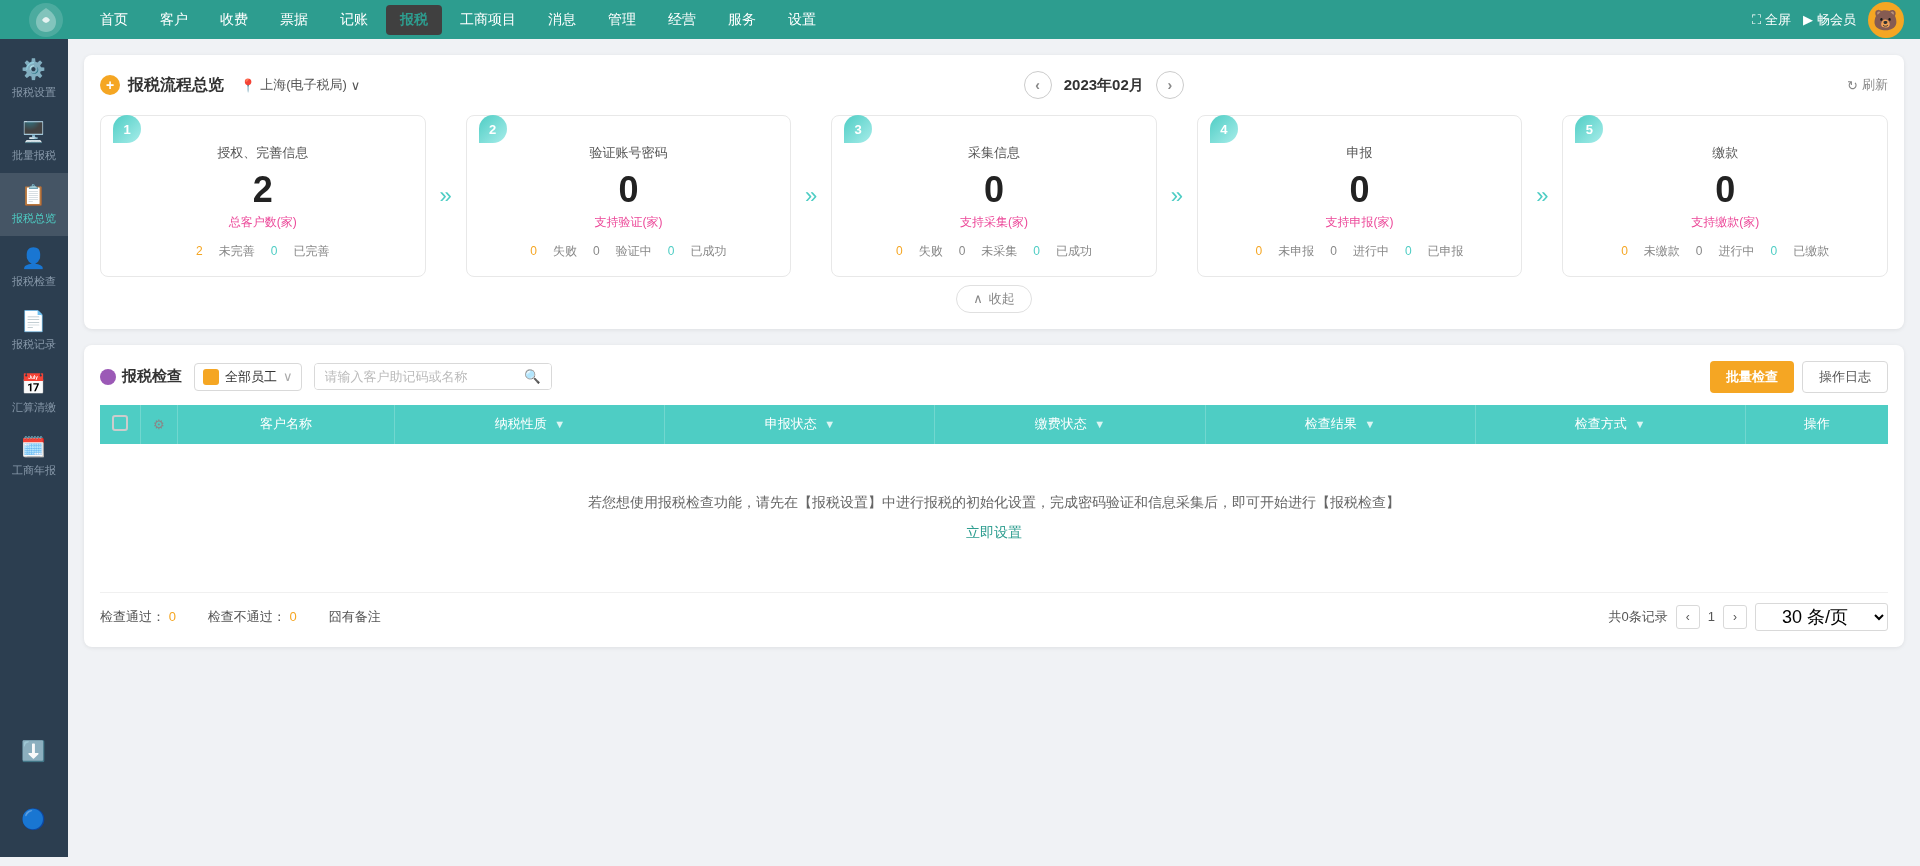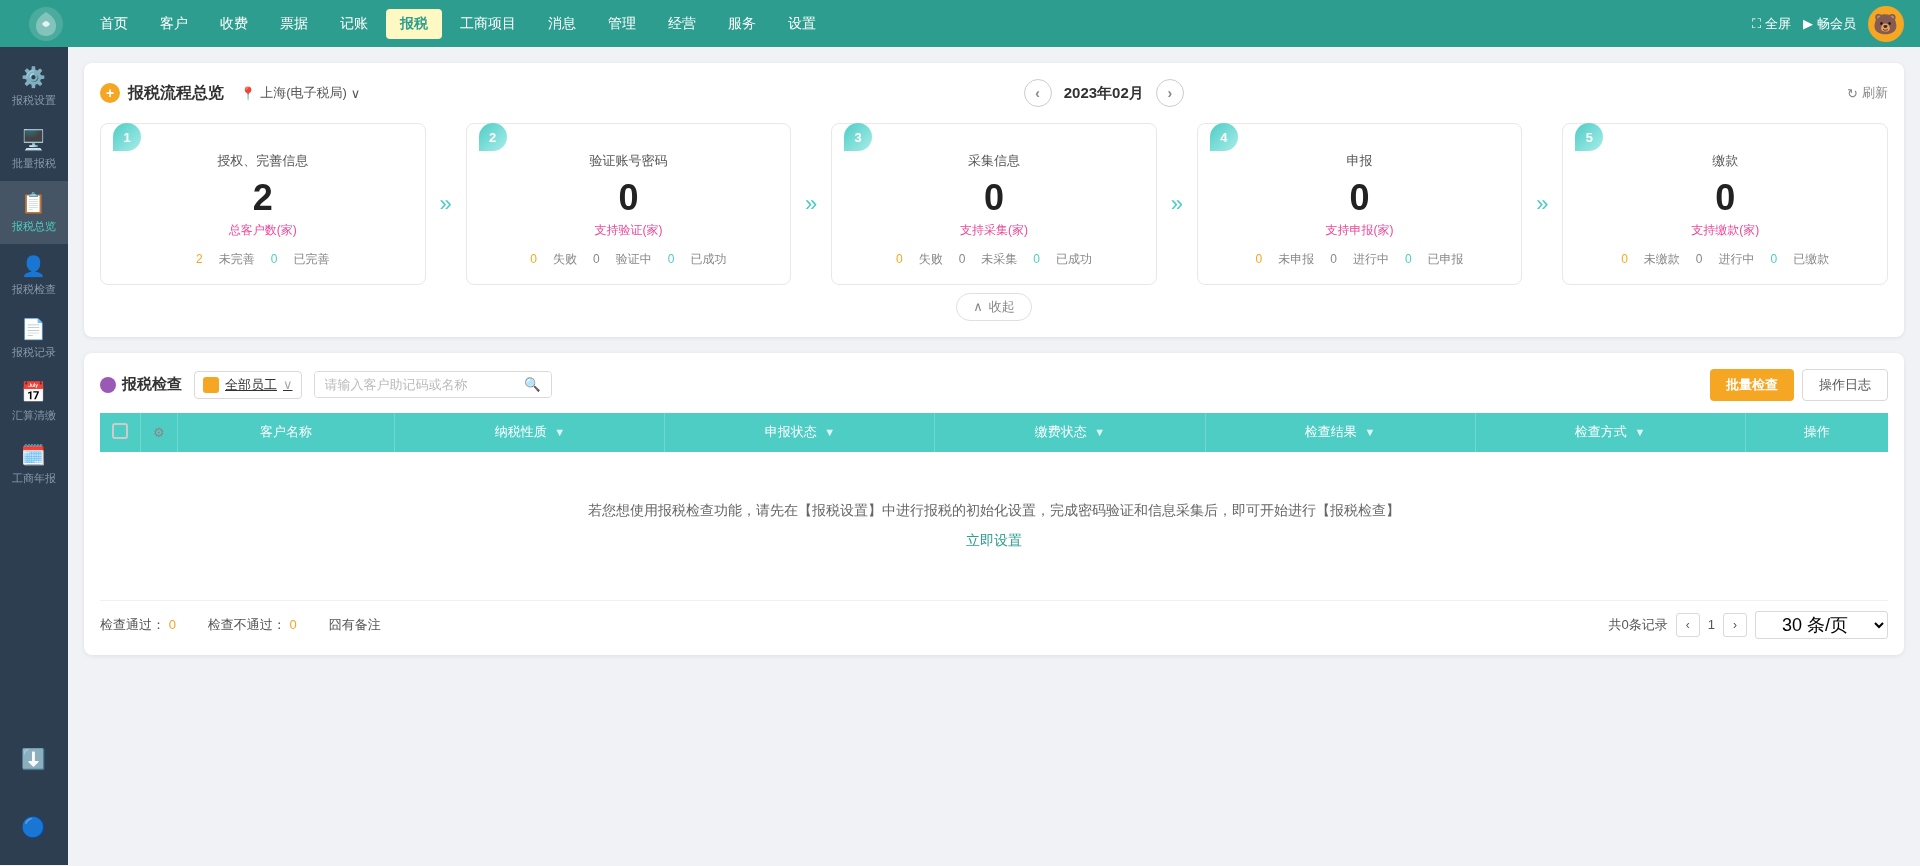--- a/index.html
+++ b/index.html
@@ -1,20 +1,20 @@
 <!DOCTYPE html>
 <html><head>
   <meta charset="utf-8">
   <style>
     * { box-sizing: border-box; margin: 0; padding: 0; }
     body { font-family: 'Microsoft YaHei', Arial, sans-serif; font-size: 13px; background: #f0f2f5; color: #333; overflow: hidden; }
 
     
     .top-nav {
-      height: 47px;
+      height: 39px;
       background: #2d9d8f;
       display: flex;
       align-items: center;
       padding: 0 16px;
       gap: 0;
     }
     .top-nav-logo {
       width: 60px;
       display: flex;
       align-items: center;
@@ -30,21 +30,21 @@
     }
     .top-nav-item {
       color: #fff;
       padding: 6px 14px;
       cursor: pointer;
       border-radius: 4px;
       font-size: 14px;
       white-space: nowrap;
     }
     .top-nav-item.active {
-      background: #fef9c3;
+      background: #404040;
       color: #2d9d8f;
       font-weight: bold;
     }
     .top-nav-right {
       display: flex;
       align-items: center;
       gap: 12px;
       color: #fff;
       font-size: 13px;
     }
@@ -287,21 +287,20 @@
     .employee-select {
       display: flex;
       align-items: center;
       border: 1px solid #d9d9d9;
       border-radius: 4px;
       padding: 4px 8px;
       gap: 6px;
       cursor: pointer;
       font-size: 13px;
       background: #fff;
-      text-decoration: underline;
     }
     .employee-icon {
       width: 16px; height: 16px;
       background: #f5a623;
       border-radius: 3px;
       display: inline-block;
     }
     .search-box {
       display: flex;
       align-items: center;

